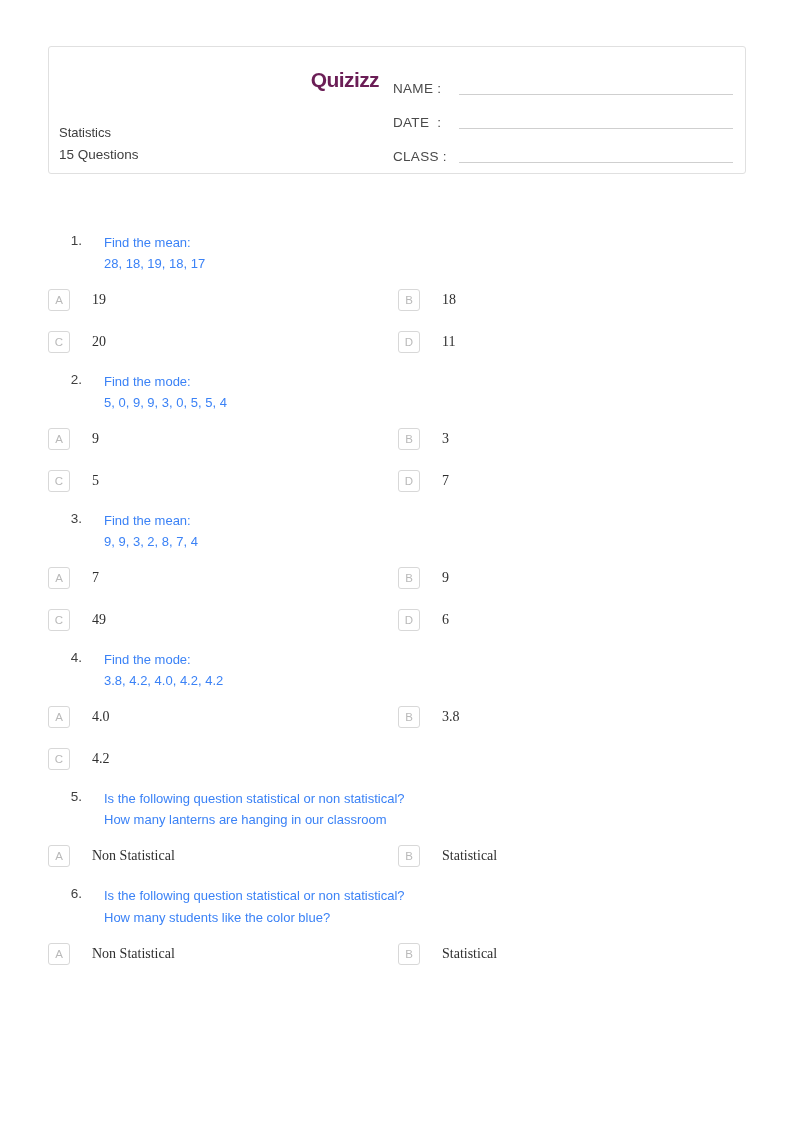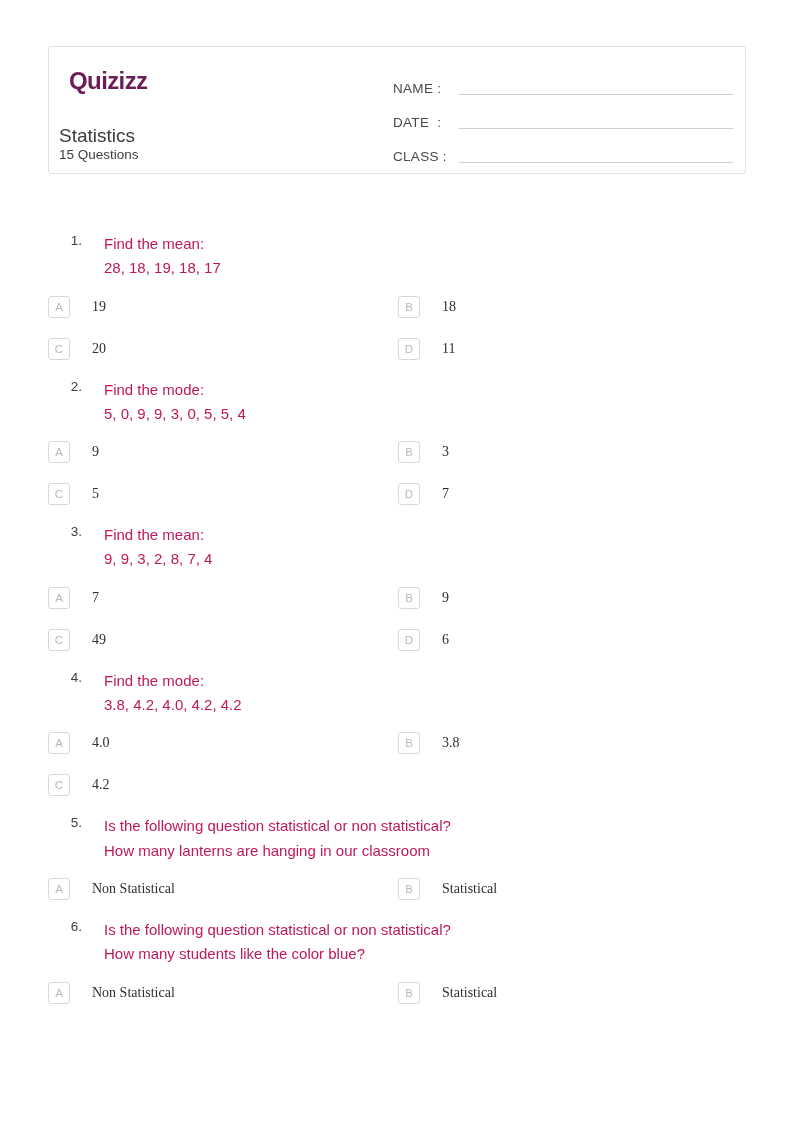--- a/index.html
+++ b/index.html
@@ -29,32 +29,33 @@
     background: #fff;
   }
   .header-left {
     position: absolute;
     left: 0; top: 0;
     width: 350px;
     height: 100%;
     padding: 16px 20px;
   }
   .logo {
-    font-size: 24px;
+    font-size: 21px;
     font-weight: bold;
     letter-spacing: -0.6px;
     color: #6b1e56;
     line-height: 1;
     padding-top: 6px;
+    text-align: right;
   }
   .worksheet-title {
     position: absolute;
     left: 10px;
     top: 78px;
-    font-size: 19px;
+    font-size: 13px;
     color: #3c3c3c;
   }
   .worksheet-sub {
     position: absolute;
     left: 10px;
     top: 100px;
     font-size: 13.5px;
     color: #404040;
   }
 
@@ -104,23 +105,23 @@
   .q-num {
     width: 34px;
     text-align: right;
     font-size: 13.5px;
     color: #3f3f3f;
     padding-top: 1px;
     flex: none;
   }
   .q-text {
     padding-left: 22px;
-    font-size: 15px;
+    font-size: 13px;
     line-height: 1.62;
-    color: #be185d;
+    color: #3b82f6;
   }
   .q-text .line2 { display: block; }
 
   .options {
     display: flex;
     flex-wrap: wrap;
     margin-top: 13px;
   }
   .option {
     width: 350px;

